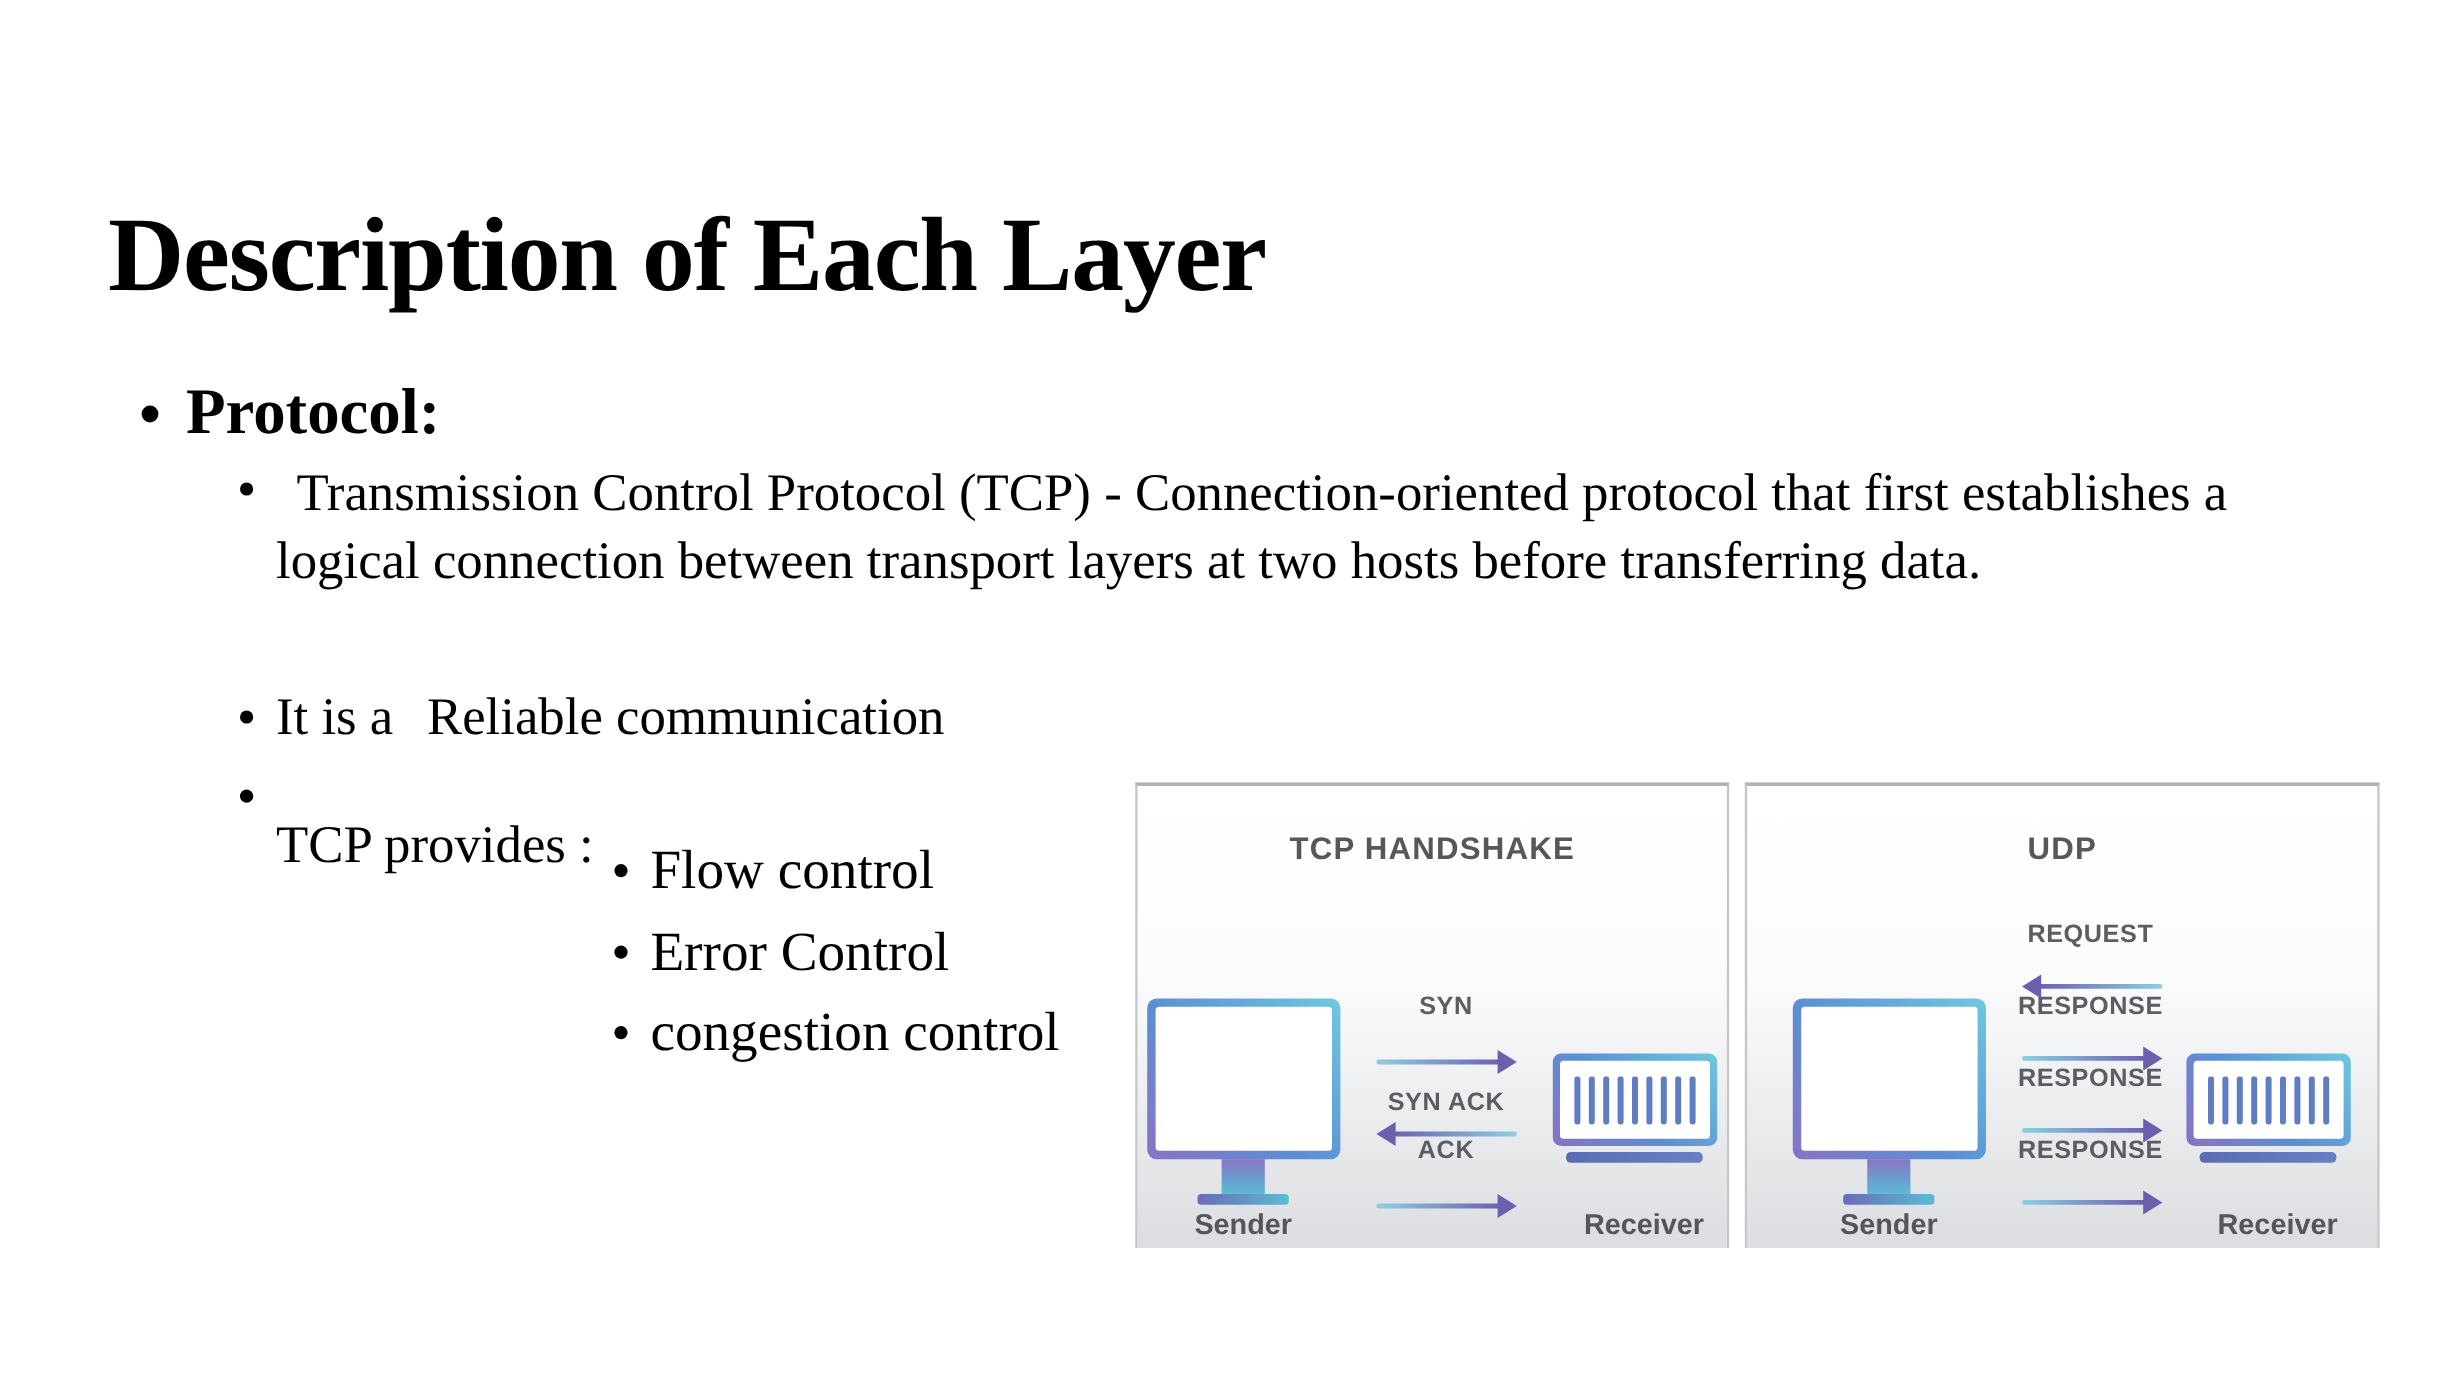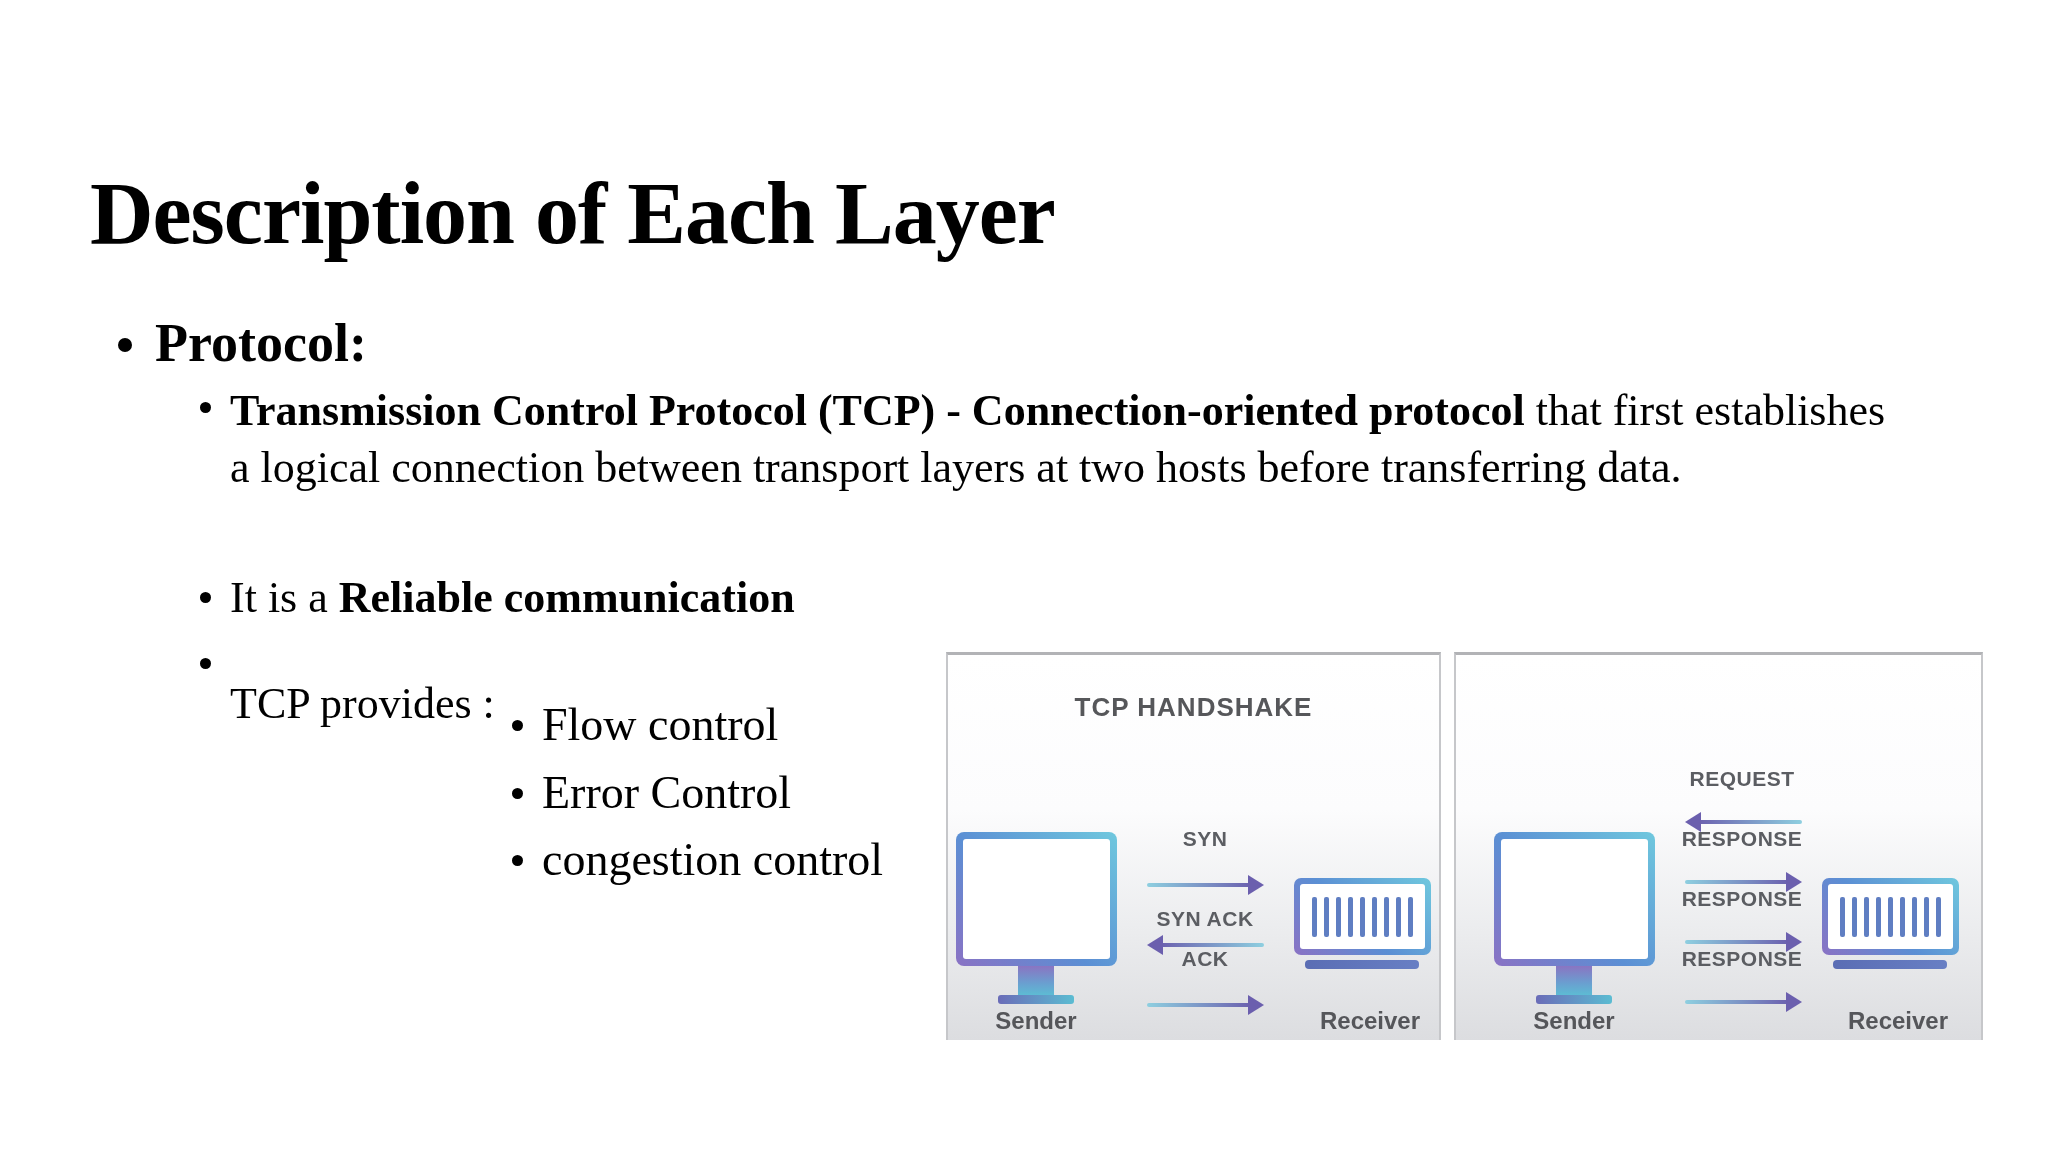--- a/index.html
+++ b/index.html
@@ -10,21 +10,21 @@
   .slide-title{position:absolute;left:90px;top:104px;font-size:88px;font-weight:bold;
                letter-spacing:-1px;white-space:nowrap;text-align:right;}
   .dot{position:absolute;background:#000;border-radius:50%;}
   .d1{width:14px;height:14px;}
   .d2{width:11px;height:11px;}
   .row{position:absolute;white-space:nowrap;}
   .lvl1{left:155px;top:312px;font-size:54px;font-weight:bold;}
   .para{position:absolute;left:230px;top:382px;width:1680px;font-size:44px;line-height:57px;}
   .lvl2{font-size:44px;}
   .lvl3{font-size:46px;}
-  b{font-weight:bold;}
+  b{font-weight:normal;margin-left:17px;}
 
   
   .diagram{position:absolute;left:946px;top:582px;width:1037px;height:462px;
            font-family:"Liberation Sans", sans-serif;}
   .dg-title{position:absolute;left:0;top:0;width:100%;text-align:center;font-size:40px;
             color:#4a4b4e;font-weight:400;letter-spacing:0.5px;}
   .panel{position:absolute;top:70px;height:388px;box-sizing:border-box;
          border-top:3px solid #b2b3b6;border-left:2px solid #c6c7ca;border-right:2px solid #c6c7ca;
          background:linear-gradient(180deg,#ffffff 0%,#fcfcfd 40%,#ebecee 72%,#dcdde0 100%);}
   .panel-tcp{left:0;width:495px;}
@@ -134,20 +134,21 @@
         <span class="bar"></span>
           <span class="bar"></span>
           <span class="bar"></span>
       </div>
     </div>
     <div class="dev-base" style="left:357px;top:305px;"></div>
     <div class="dev-label" style="left:334px;top:352px;">Receiver</div>
   </div>
 
   <div class="panel panel-udp">
+    <div class="panel-heading">UDP</div>
 
     <div class="screen" style="left:38px;top:177px;">
       <div class="screen-inner"></div>
       </div>
     <div class="neck" style="left:100px;top:311px;"></div>
     <div class="mon-base" style="left:80px;top:340px;"></div>
     <div class="dev-label" style="left:30px;top:352px;">Sender</div>
 
     <div class="msg-label" style="left:206px;top:112px;">REQUEST</div>
     <div class="arrow left" style="left:229px;top:156px;">

